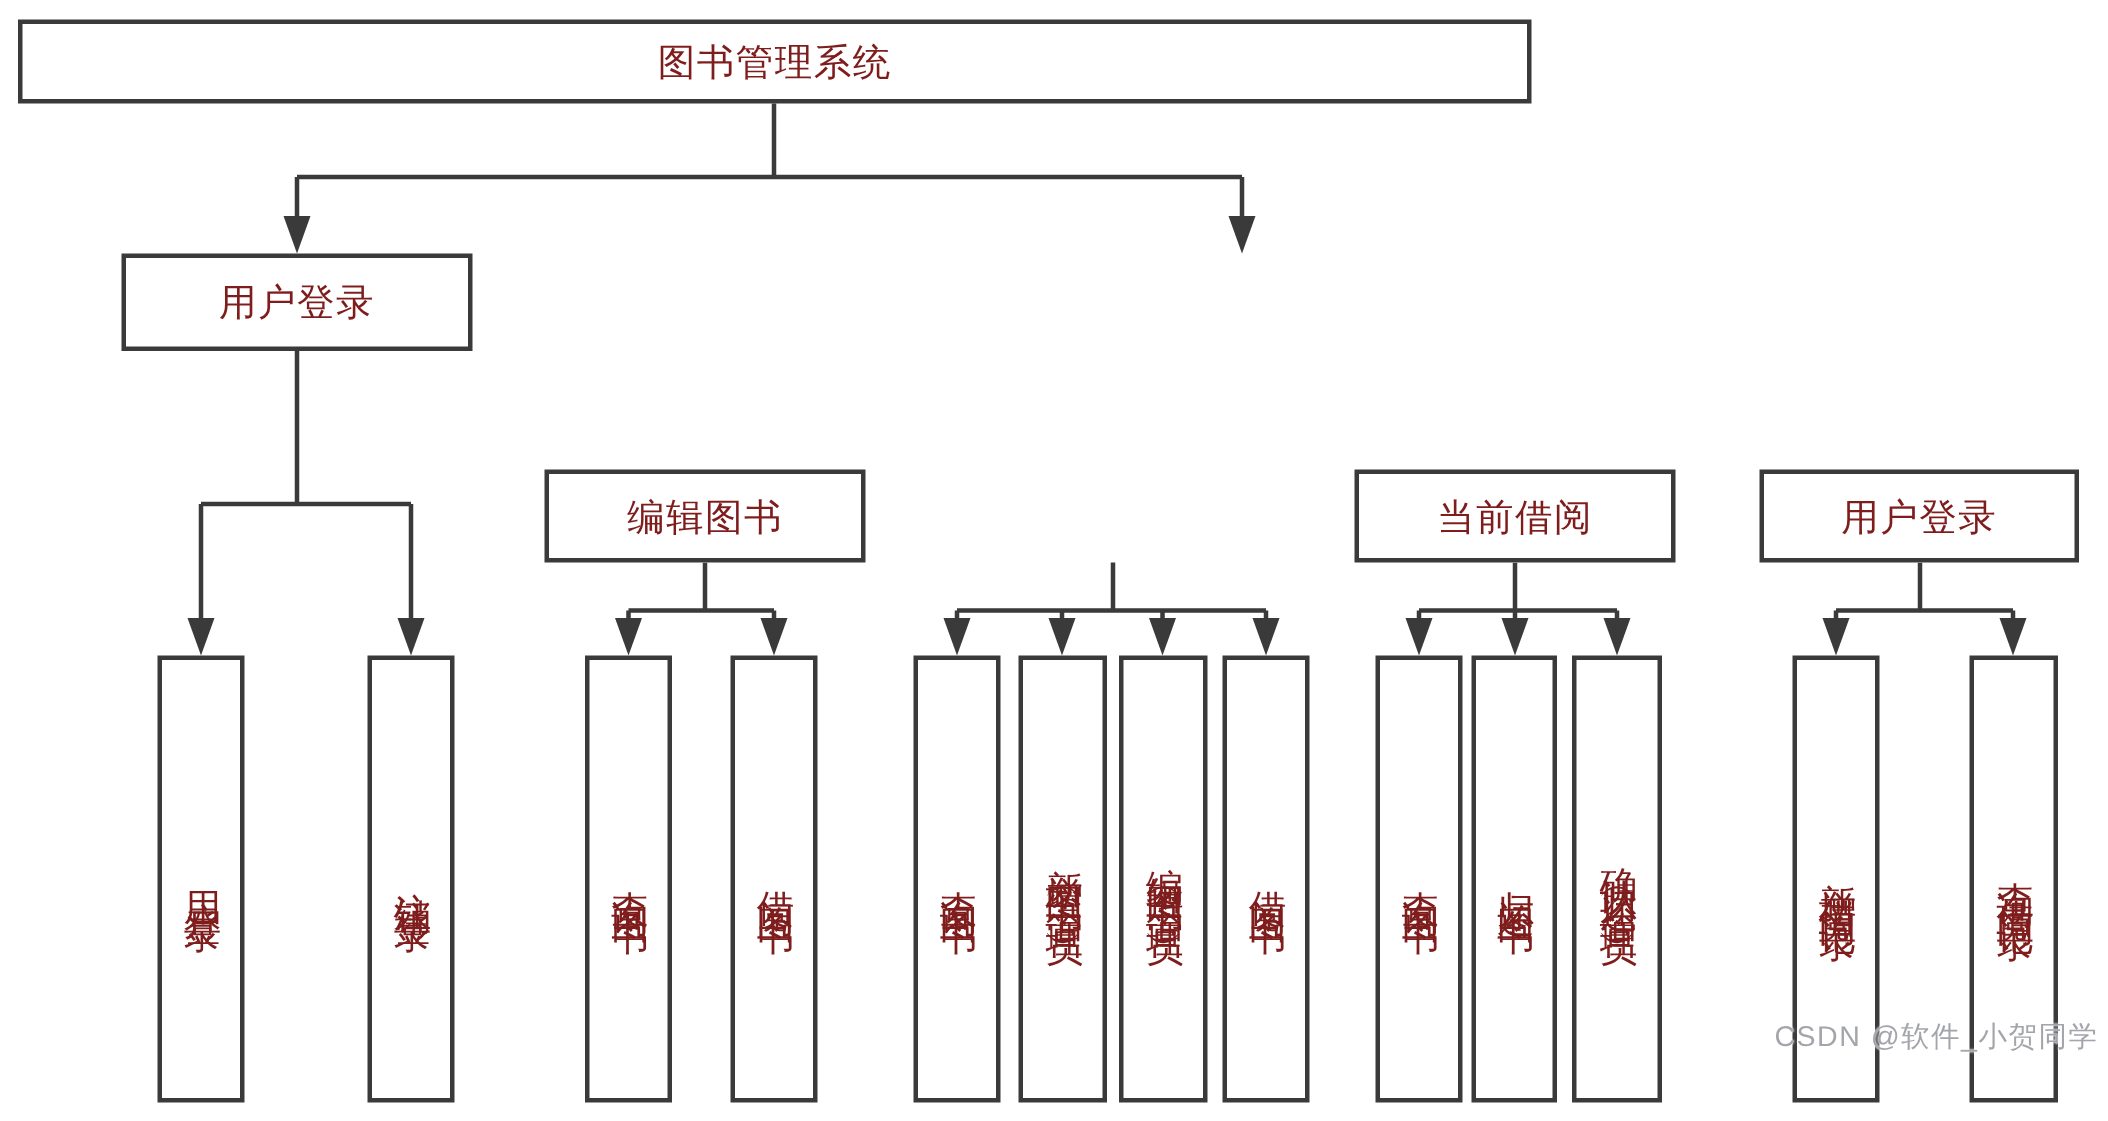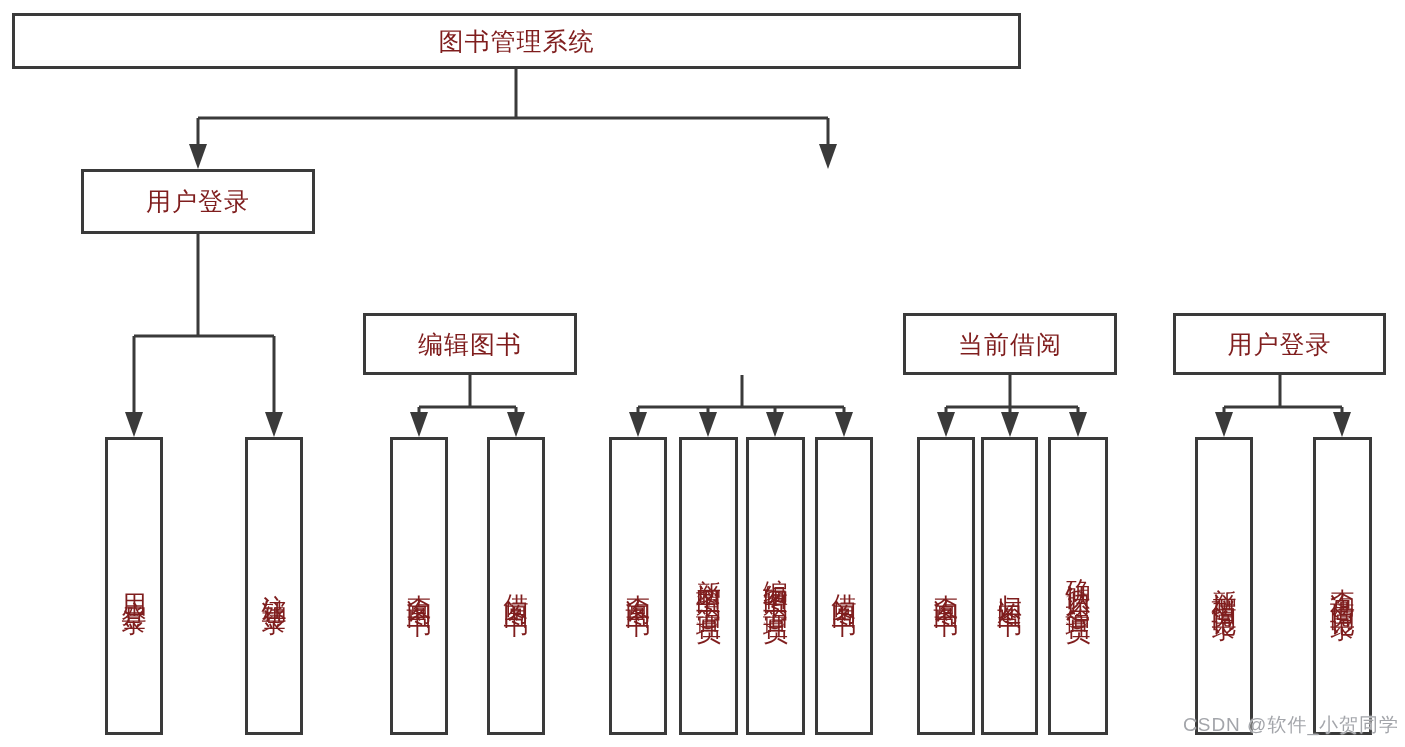--- a/index.html
+++ b/index.html
@@ -30,21 +30,21 @@
   .vbox span{
     writing-mode:vertical-rl;
     font-size:25px;
     letter-spacing:6px;
     line-height:1;
     white-space:nowrap;
   }
   .watermark{
     position:absolute;
     z-index:2;
-    left:1183px;top:712px;
+    left:1183px;top:678px;
     font-size:19px;
     color:rgba(158,160,165,0.95);
     text-shadow:0 0 2px #ffffff, 0 0 1px #ffffff;
     white-space:nowrap;
     letter-spacing:1px;
   }
 </style>
 </head>
 <body>
 

